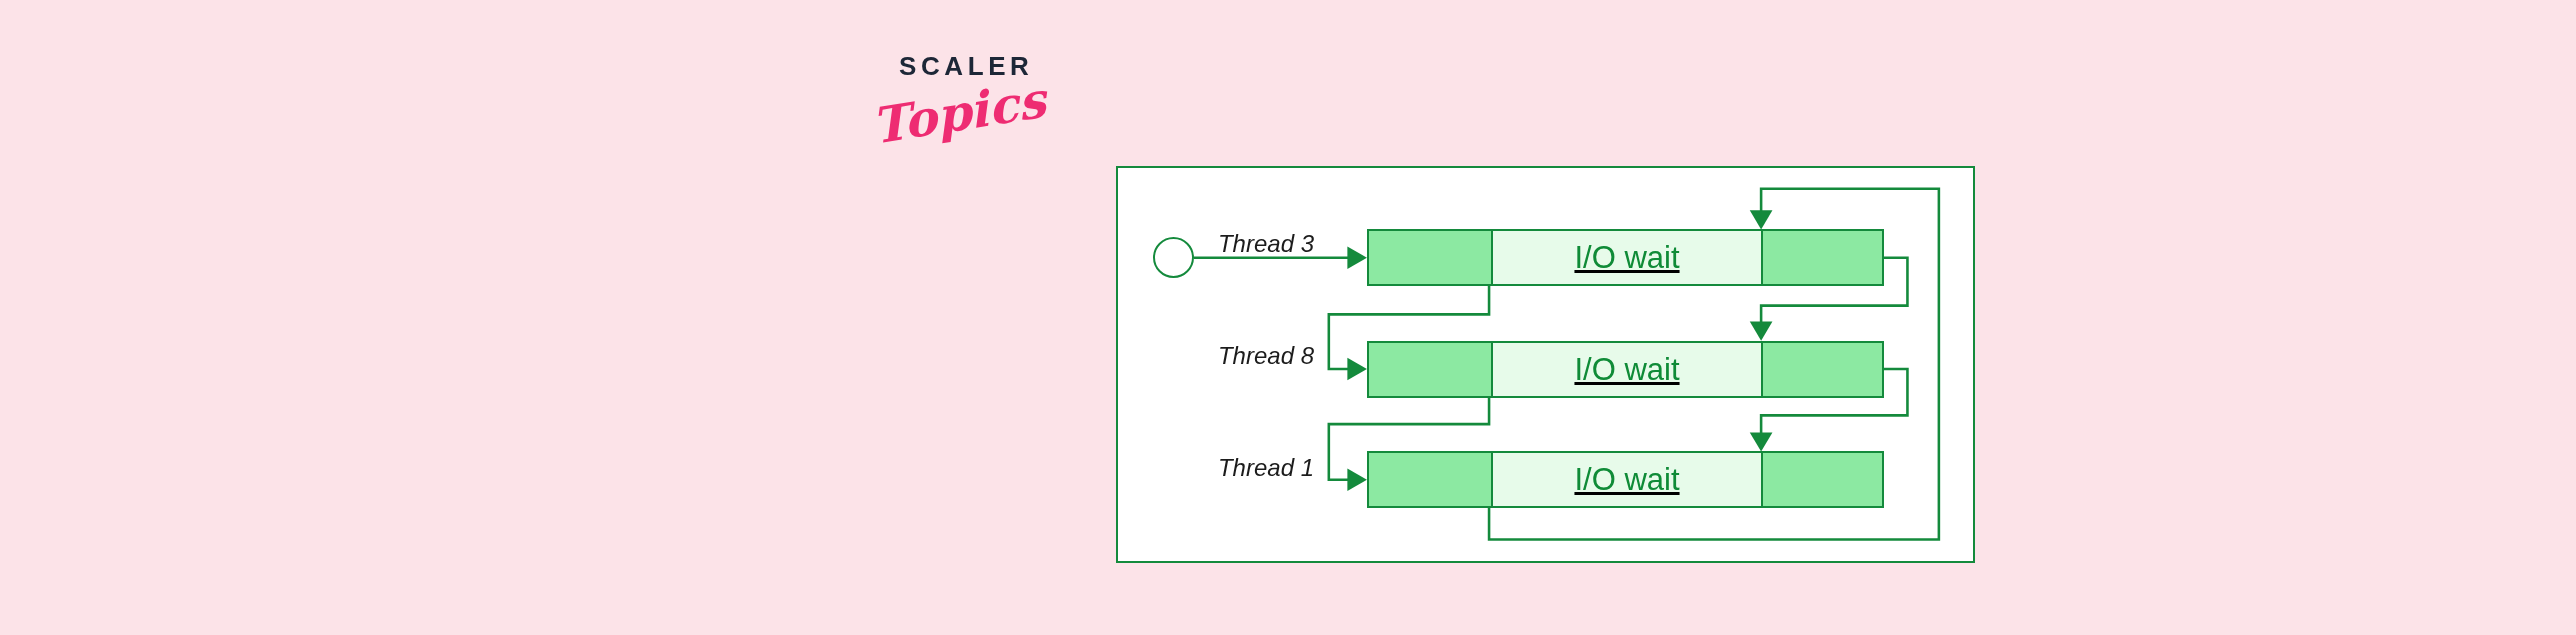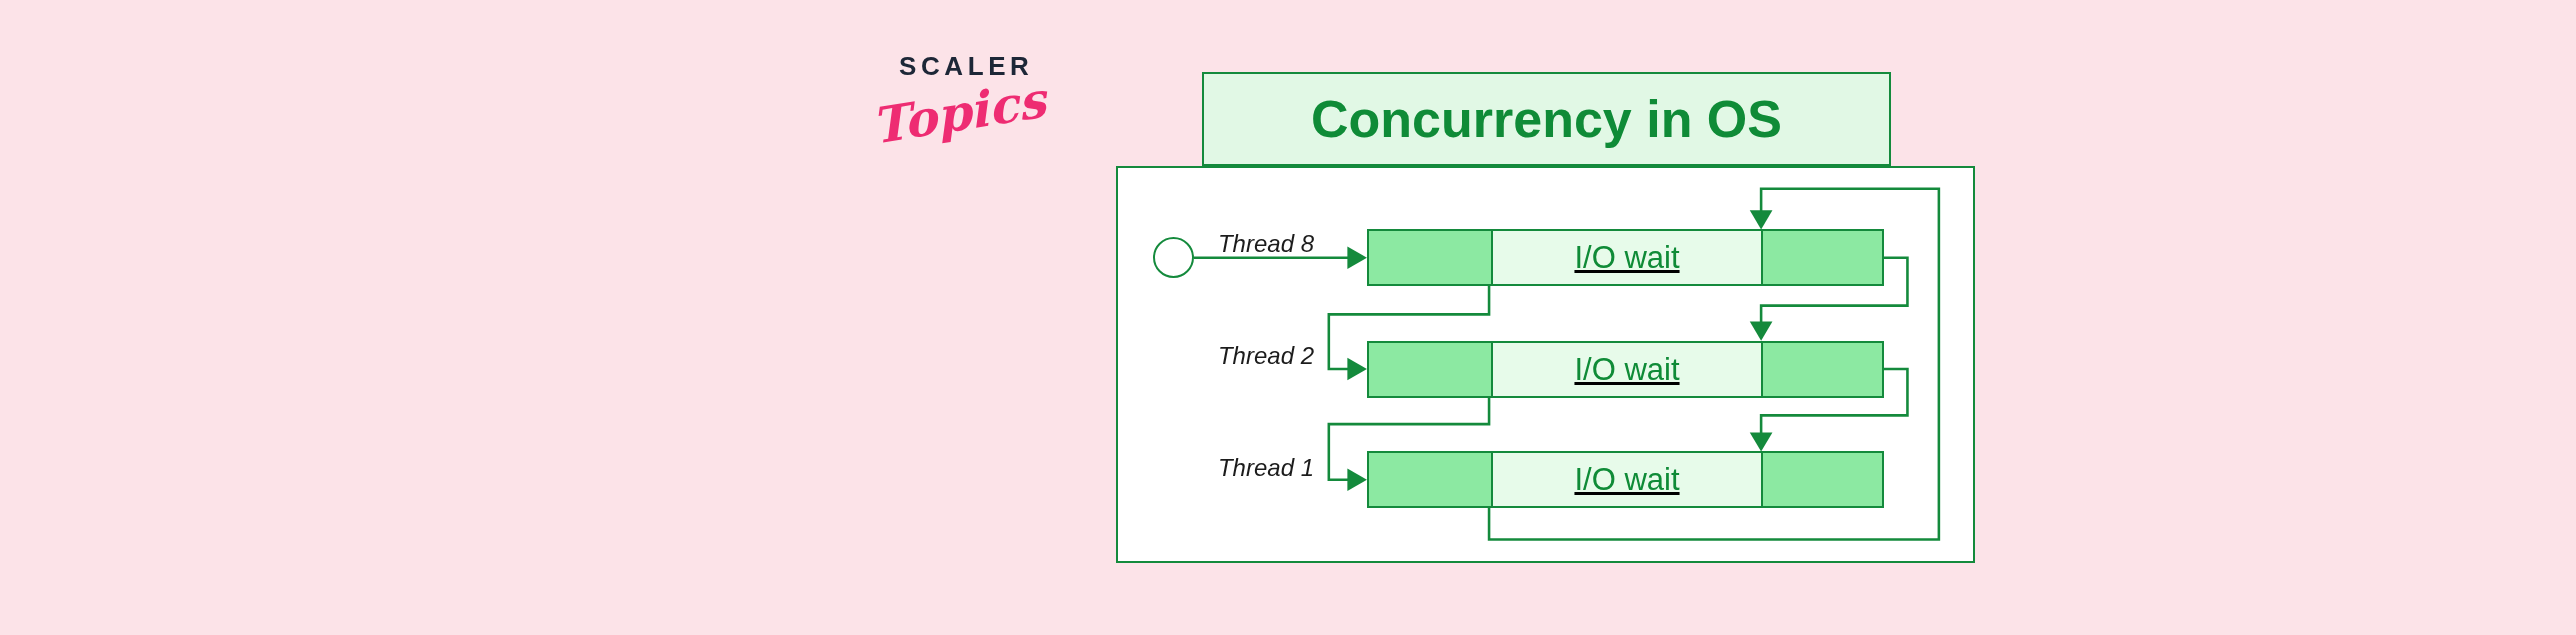--- a/index.html
+++ b/index.html
@@ -107,30 +107,27 @@
 </head>
 <body>
 
 <div class="canvas">
 
   <div class="logo">
     <div class="logo-brand">SCALER</div>
     <div class="logo-wordmark">Topics</div>
   </div>
 
-  <div class="title-box">
-    <h1>Concurrency in OS</h1>
-  </div>
 
   <div class="diagram-box"></div>
 
   <div class="start-circle"></div>
 
-  <div class="thread-label l1">Thread 8</div>
-  <div class="thread-label l2">Thread 2</div>
+  <div class="thread-label l1">Thread 3</div>
+  <div class="thread-label l2">Thread 8</div>
   <div class="thread-label l3">Thread 1</div>
 
   <div class="thread-bar t1">
     <div class="seg seg-run seg-left"></div>
     <div class="seg seg-io">
       <span class="io-label">I/O wait</span>
     </div>
     <div class="seg seg-run seg-right"></div>
   </div>
 

